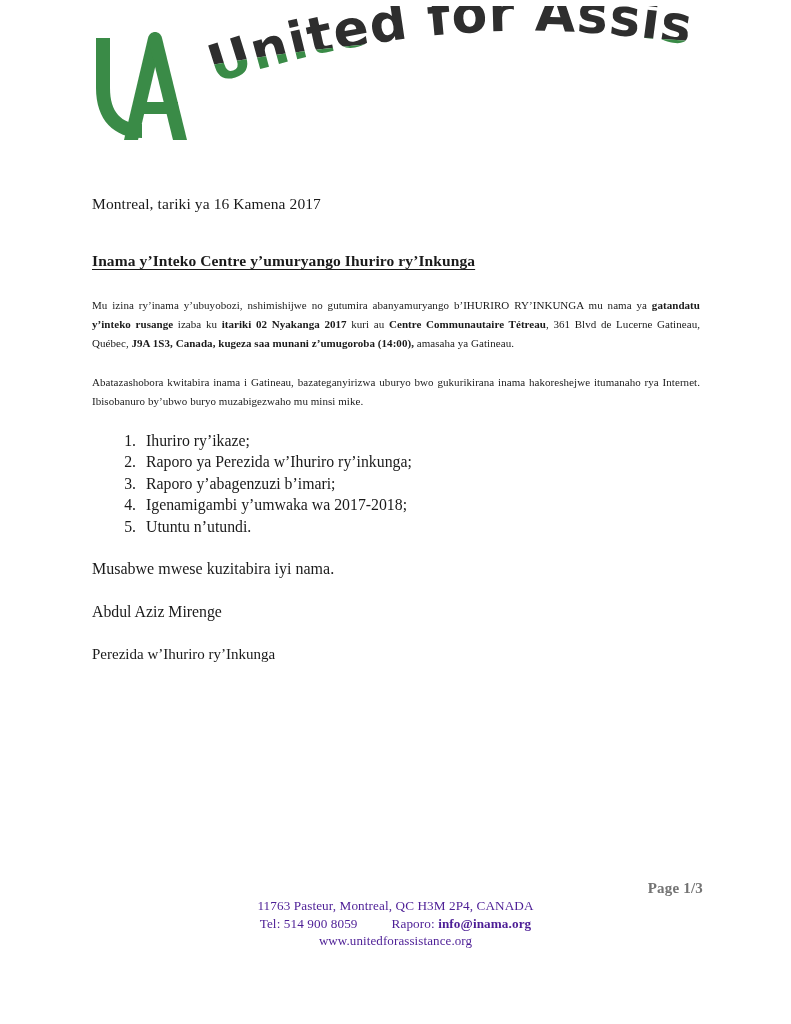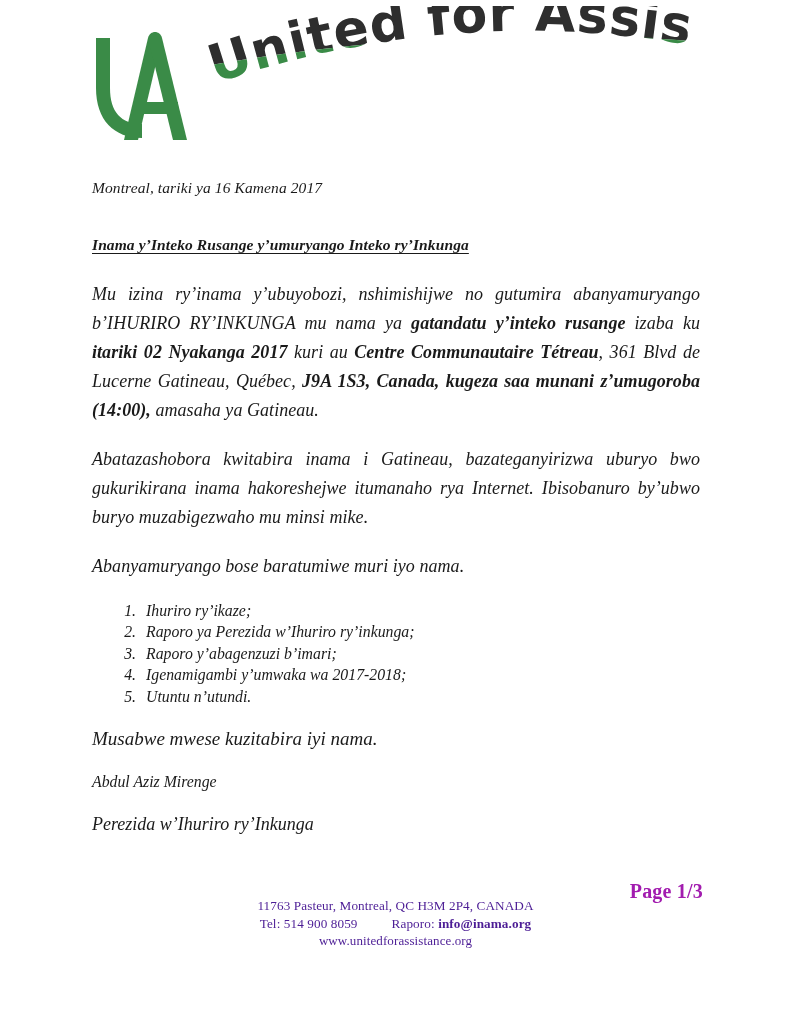--- a/index.html
+++ b/index.html
@@ -45,44 +45,43 @@
     top: 6px;
     width: 500px;
     height: 100px;
   }
   .wordmark svg { display: block; width: 500px; height: 100px; }
 
   
   .doc-body {
     position: absolute;
     left: 92px;
-    top: 178px;
+    top: 194px;
     width: 608px;
-    font-style: italic;
   }
 
   .date-line {
     font-size: 15.5px;
     line-height: 20px;
     margin: 0 0 38px 0;
     letter-spacing: 0.1px;
   }
 
   .doc-heading {
     font-size: 15.5px;
     font-weight: bold;
     text-decoration: underline;
     text-underline-offset: 3px;
     margin: 0 0 26px 0;
     letter-spacing: 0.1px;
   }
 
   .para {
-    font-size: 18px;
-    line-height: 29px;
+    font-size: 11px;
+    line-height: 19px;
     text-align: justify;
     margin: 0 0 20px 0;
     letter-spacing: 0.05px;
   }
   .para b { font-weight: bold; }
 
   .agenda-intro {
     font-size: 15.8px;
     line-height: 20.6px;
     margin: 0 0 14px 0;
@@ -93,43 +92,43 @@
     padding-left: 48px;
     font-size: 15.8px;
     line-height: 20.4px;
   }
   ol.agenda li {
     margin: 0 0 1px 0;
     padding-left: 6px;
   }
 
   .closing {
-    font-size: 19px;
+    font-size: 16px;
     line-height: 20.6px;
     margin: 0 0 22px 0;
   }
   .signature-name {
     font-size: 15.8px;
     line-height: 20.6px;
     margin: 0 0 22px 0;
   }
   .signature-title {
-    font-size: 18px;
+    font-size: 15px;
     line-height: 20.6px;
     margin: 0;
   }
 
   
   .page-number {
     position: absolute;
     right: 88px;
     top: 880px;
-    font-size: 20px;
+    font-size: 15px;
     font-weight: bold;
-    color: #a21caf;
+    color: #737373;
     letter-spacing: 0.2px;
     margin-left: 33px;
   }
 
   .footer {
     position: absolute;
     left: 0;
     top: 897px;
     width: 791px;
     text-align: center;
@@ -187,27 +186,26 @@
         </g>
       </svg>
     </div>
 
   </div>
 
   <div class="doc-body">
 
     <p class="date-line">Montreal, tariki ya 16 Kamena 2017</p>
 
-    <p class="doc-heading">Inama y’Inteko Rusange y’umuryango Inteko ry’Inkunga</p>
+    <p class="doc-heading">Inama y’Inteko Centre y’umuryango Ihuriro ry’Inkunga</p>
 
     <p class="para"><span>Mu izina ry’inama y’ubuyobozi, nshimishijwe no gutumira abanyamuryango b’IHURIRO RY’INKUNGA mu nama ya </span><b>gatandatu y’inteko rusange</b><span> izaba ku </span><b>itariki 02 Nyakanga 2017</b><span> kuri au </span><b>Centre Communautaire Tétreau</b><span>, 361 Blvd de Lucerne Gatineau, Québec, </span><b>J9A 1S3, Canada, kugeza saa munani z’umugoroba (14:00),</b><span> amasaha ya Gatineau.</span></p>
 
     <p class="para">Abatazashobora kwitabira inama i Gatineau, bazateganyirizwa uburyo bwo gukurikirana inama hakoreshejwe itumanaho rya Internet. Ibisobanuro by’ubwo buryo muzabigezwaho mu minsi mike.</p>
 
-    <p class="para">Abanyamuryango bose baratumiwe muri iyo nama.</p>
 
 
     <ol class="agenda">
       <li>Ihuriro ry’ikaze;</li>
       <li>Raporo ya Perezida w’Ihuriro ry’inkunga;</li>
       <li>Raporo y’abagenzuzi b’imari;</li>
       <li>Igenamigambi y’umwaka wa 2017-2018;</li>
       <li>Utuntu n’utundi.</li>
     </ol>
 

